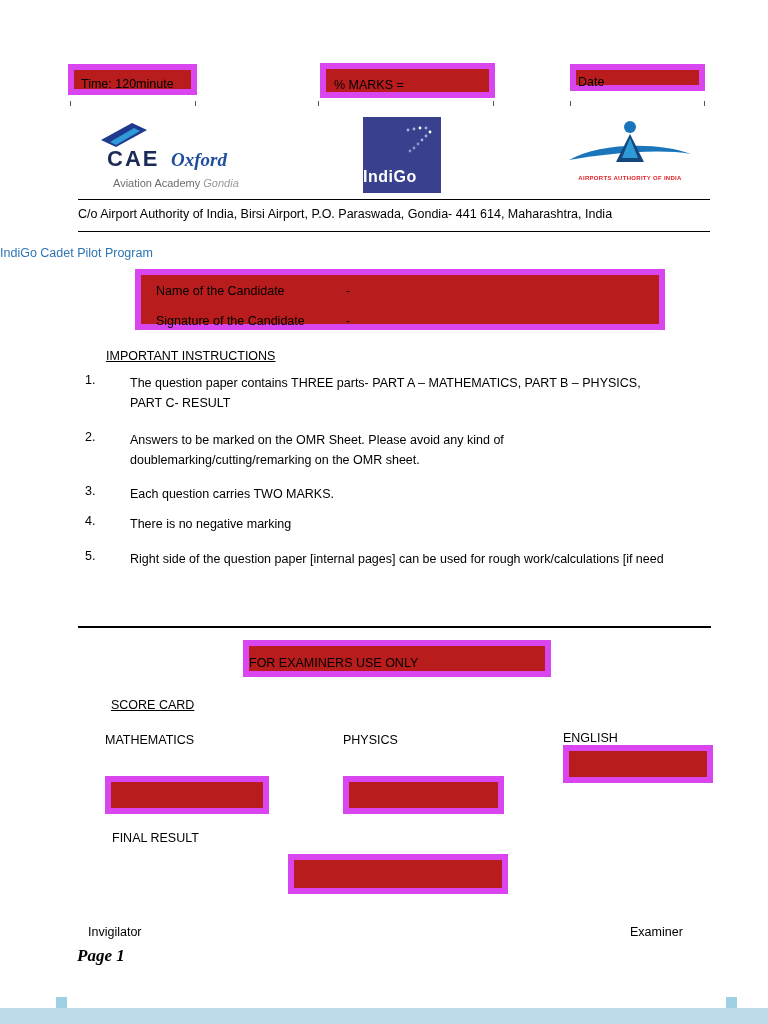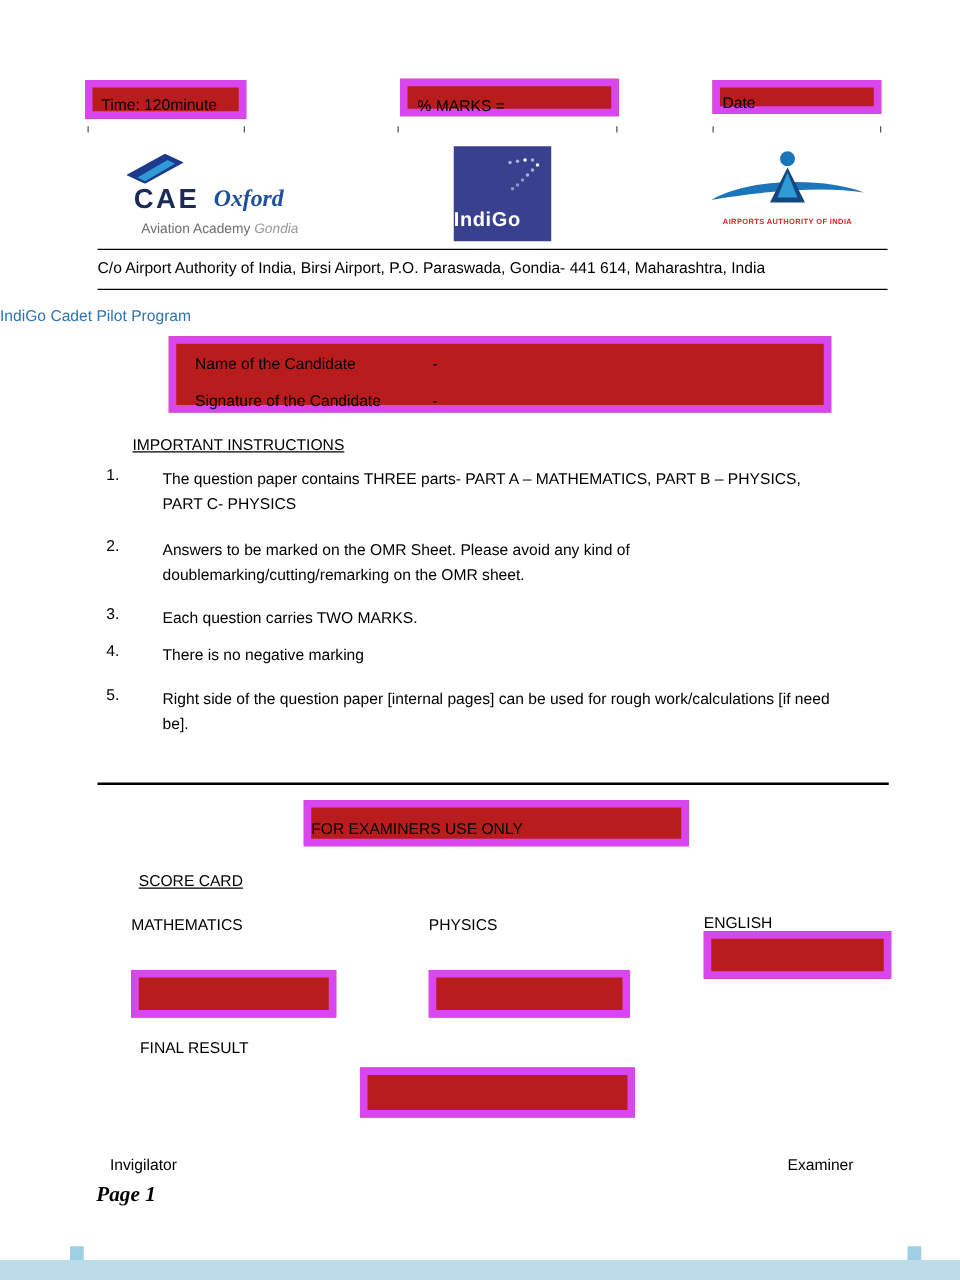--- a/index.html
+++ b/index.html
@@ -16,21 +16,21 @@
   .inum { position:absolute; left:85px; top:0; }
   .itext { position:absolute; left:130px; width:560px; line-height:20px; }
   .hline { position:absolute; background:#000; height:1px; }
 </style>
 </head>
 <body>
 
 <div class="page">
 
   <div class="abs box fs" style="left:68px;top:64px;width:129px;height:31px;padding-left:7px;line-height:29px;">Time: 120minute</div>
-  <div class="abs box fs" style="left:320px;top:63px;width:175px;height:30px;padding-left:8px;line-height:33px;">% MARKS =</div>
+  <div class="abs box fs" style="left:320px;top:63px;width:175px;height:35px;padding-left:8px;line-height:33px;">% MARKS =</div>
   <div class="abs box fs" style="left:570px;top:64px;width:135px;height:27px;padding-left:2px;line-height:25px;">Date</div>
 
   <div class="tick" style="left:70px;"></div>
   <div class="tick" style="left:195px;"></div>
   <div class="tick" style="left:318px;"></div>
   <div class="tick" style="left:493px;"></div>
   <div class="tick" style="left:570px;"></div>
   <div class="tick" style="left:704px;"></div>
 
   <div class="abs" style="left:95px;top:116px;width:170px;height:78px;">
@@ -84,21 +84,21 @@
     <span class="abs fs" style="left:15px;top:39px;">Signature of the Candidate</span>
     <span class="abs fs" style="left:205px;top:39px;">-</span>
   </div>
 
   <div class="abs fs ctr ul" style="left:106px;top:349px;width:600px;">IMPORTANT INSTRUCTIONS</div>
 
   <div class="instr" style="top:373px;">
     <span class="inum">1.</span>
     <div class="itext">
       <div>The question paper contains THREE parts- PART A – MATHEMATICS, PART B – PHYSICS,</div>
-      <div>PART C- PHYSICS</div>
+      <div>PART C- RESULT</div>
     </div>
   </div>
 
   <div class="instr" style="top:430px;">
     <span class="inum">2.</span>
     <div class="itext">
       <div>Answers to be marked on the OMR Sheet. Please avoid any kind of</div>
       <div>doublemarking/cutting/remarking on the OMR sheet.</div>
     </div>
   </div>
@@ -114,21 +114,20 @@
     <span class="inum">4.</span>
     <div class="itext">
       <div>There is no negative marking</div>
     </div>
   </div>
 
   <div class="instr" style="top:549px;">
     <span class="inum">5.</span>
     <div class="itext">
       <div>Right side of the question paper [internal pages] can be used for rough work/calculations [if need</div>
-      <div>be].</div>
     </div>
   </div>
 
   <div class="abs" style="left:78px;top:626px;width:633px;height:2px;background:#000;"></div>
 
   <div class="abs box fs ctr" style="left:243px;top:640px;width:308px;height:37px;line-height:35px;">FOR EXAMINERS USE ONLY</div>
 
   <div class="abs fs ctr ul" style="left:111px;top:698px;width:600px;">SCORE CARD</div>
 
   <div class="abs fs ctr" style="left:105px;top:733px;width:165px;">MATHEMATICS</div>

